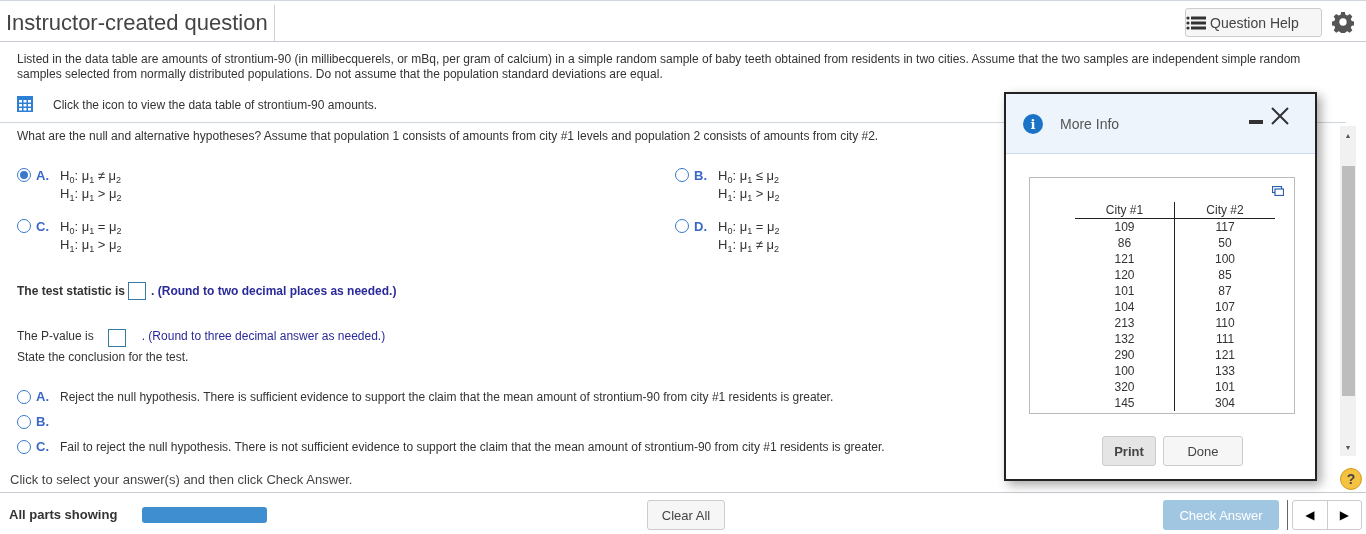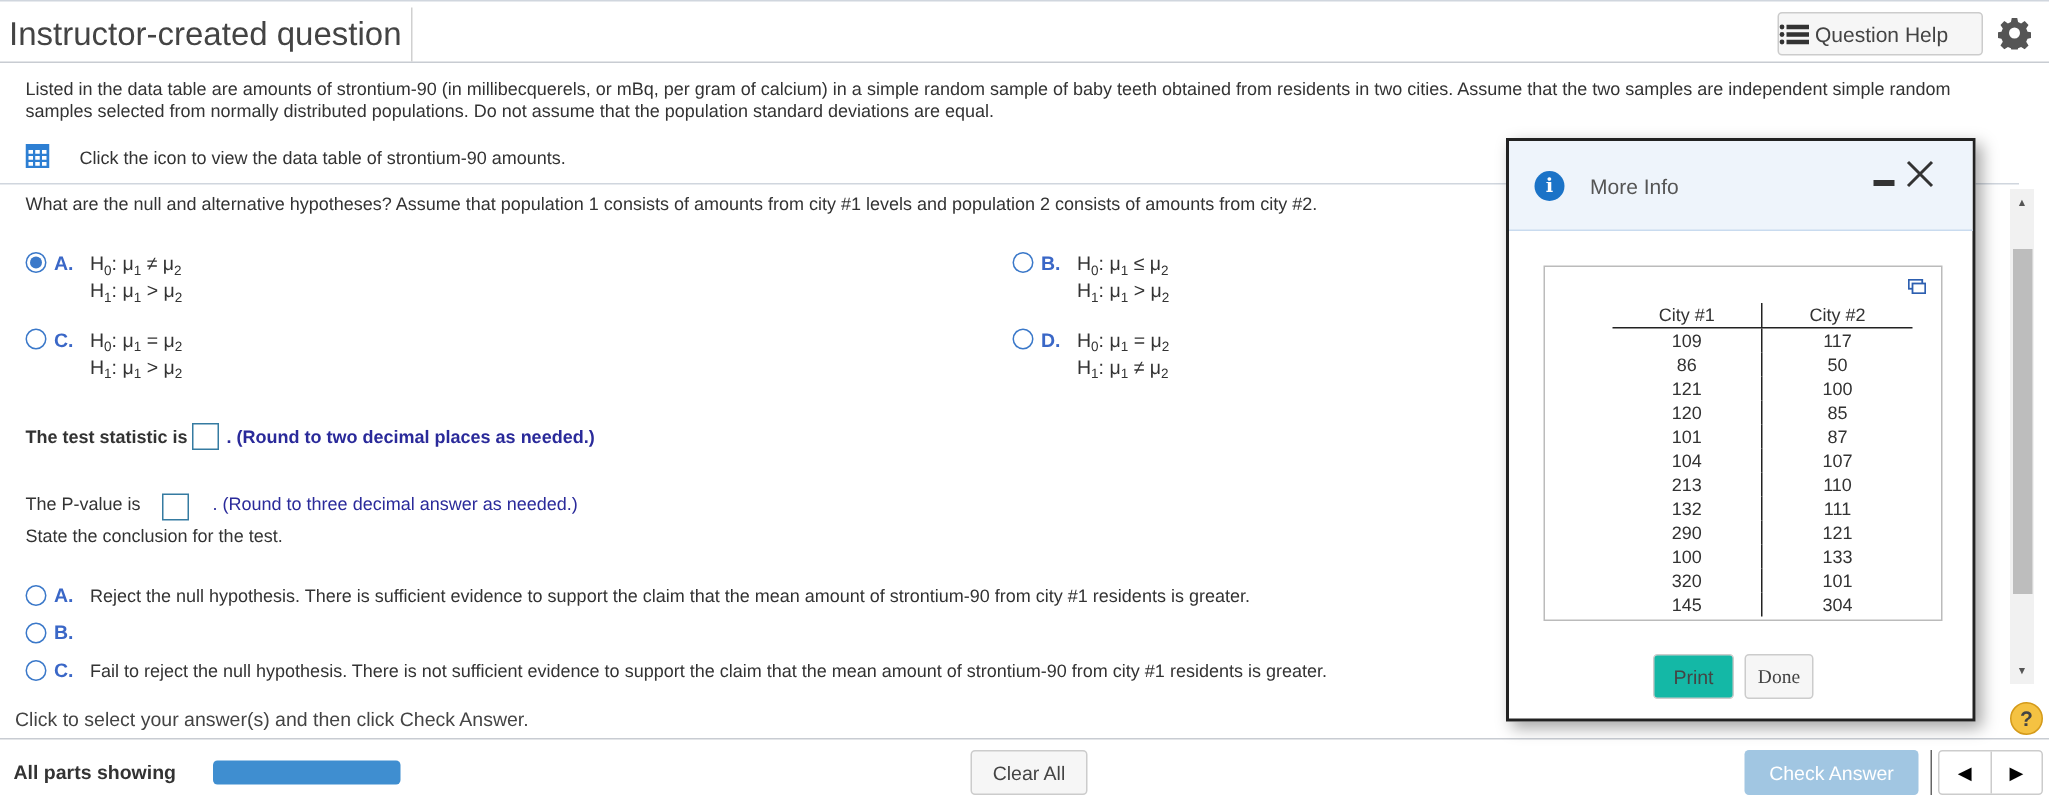--- a/index.html
+++ b/index.html
@@ -61,22 +61,22 @@
   .mtitle { position: absolute; left: 54px; top: 22px; font-size: 14px; color: #555; }
   .minimize { position: absolute; left: 243px; top: 22px; width: 14px; height: 4px; background: #333; margin-top: 4px; }
   .closex { position: absolute; left: 263px; top: 11px; width: 22px; height: 22px; }
   .tablebox { position: absolute; left: 23px; top: 83px; width: 266px; height: 237px; border: 1px solid #bbb; }
   .popicon { position: absolute; right: 10px; top: 8px; width: 12px; height: 10px; }
   .dtable { position: absolute; left: 45px; top: 24px; }
   .dtable .hrow { display: flex; border-bottom: 1px solid #222; }
   .dtable .cell { width: 100px; text-align: center; font-size: 12px; line-height: 16px; color: #333; }
   .dtable .c1 { border-right: 1px solid #222; }
   .dtable .drow { display: flex; }
-  .mprint { position: absolute; left: 96px; top: 342px; width: 54px; height: 30px; border: 1px solid #ccc; border-radius: 3px; background: #14b8a6; font-size: 13px; color: #444; display: flex; align-items: center; justify-content: center; }
-  .mdone { position: absolute; left: 157px; top: 342px; width: 46px; height: 30px; border: 1px solid #ccc; border-radius: 3px; background: #f6f6f6; font-size: 13px; color: #444; display: flex; align-items: center; justify-content: center; font-family: Liberation Serif, serif; }
+  .mprint { position: absolute; left: 96px; top: 342px; width: 54px; height: 30px; border: 1px solid #ccc; border-radius: 3px; background: #e5e5e5; font-size: 13px; color: #444; display: flex; align-items: center; justify-content: center; font-weight: bold; }
+  .mdone { position: absolute; left: 157px; top: 342px; width: 80px; height: 30px; border: 1px solid #ccc; border-radius: 3px; background: #f6f6f6; font-size: 13px; color: #444; display: flex; align-items: center; justify-content: center; }
 </style>
 </head>
 <body>
 
 <div class="header">
   <div class="title">Instructor-created question</div>
   <div class="qhelp">
     <svg viewBox="0 0 20 14">
       <circle cx="2" cy="2" r="1.6" fill="#333"></circle>
         <rect x="5" y="0.5" width="15" height="3" fill="#333"></rect>

